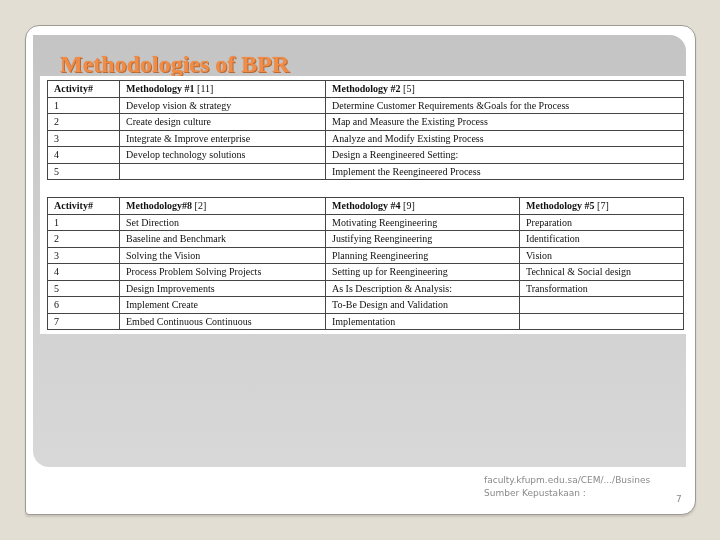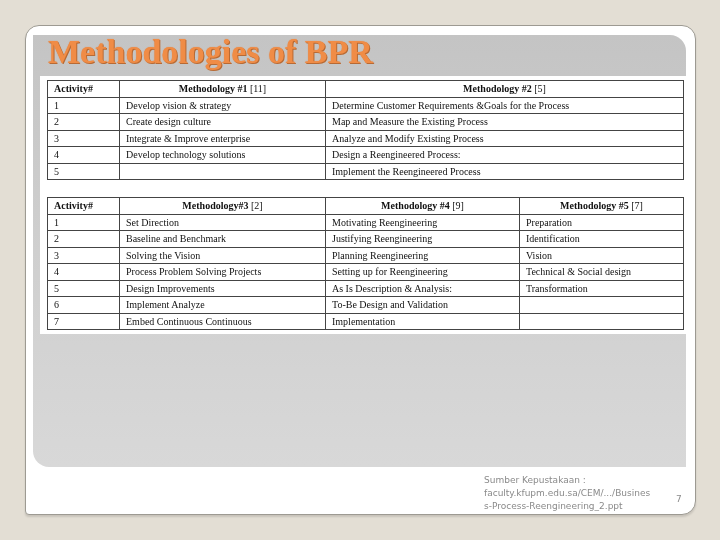--- a/index.html
+++ b/index.html
@@ -22,24 +22,24 @@
     .content-panel {
       position: absolute;
       left: 33px; top: 35px;
       width: 653px; height: 432px;
       background: linear-gradient(180deg, #c4c4c4 0%, #cfcfcf 50%, #d8d8d8 100%);
       border-radius: 0 16px 0 16px;
     }
     .slide-title {
       position: absolute;
       left: 48px; top: 32px;
-      margin: 0;
+      margin: 12px;
       font-family: "Liberation Serif", serif;
       font-weight: bold;
-      font-size: 34px;
+      font-size: 24px;
       line-height: 40px;
       color: #f08c46;
       text-shadow: 1px 1px 0 #b86a34, -0px 0 1px #d9864d;
       letter-spacing: 0px;
       white-space: nowrap;
     }
     .table-sheet {
       position: absolute;
       left: 40px; top: 76px;
       width: 646px; height: 258px;
@@ -58,21 +58,21 @@
     table.bpr th, table.bpr td {
       border: 1px solid #444;
       padding: 0 6px;
       height: 15.5px;
       line-height: 15px;
       white-space: nowrap;
       overflow: hidden;
       text-align: left;
       font-weight: normal;
     }
-    table.bpr th { text-align: center; font-weight: normal; }
+    table.bpr th { text-align: left; font-weight: normal; }
     table.bpr th .hb { font-weight: bold; }
     table.bpr th.act { text-align: left; }
     #t1 { left: 47px; top: 80px; width: 636px; }
     #t2 { left: 47px; top: 197px; width: 636px; }
     .footer-source {
       position: absolute;
       left: 484px; top: 474px;
       font-family: "DejaVu Sans", sans-serif;
       font-size: 9px;
       line-height: 13px;
@@ -123,41 +123,41 @@
       <td>Map and Measure the Existing Process</td>
     </tr>
     <tr>
       <td>3</td>
       <td>Integrate &amp; Improve enterprise</td>
       <td>Analyze and Modify Existing Process</td>
     </tr>
     <tr>
       <td>4</td>
       <td>Develop technology solutions</td>
-      <td>Design a Reengineered Process:</td>
+      <td>Design a Reengineered Setting:</td>
     </tr>
     <tr>
       <td>5</td>
       <td></td>
       <td>Implement the Reengineered Process</td>
     </tr>
   </tbody>
 </table>
 
 <table class="bpr" id="t2">
   <colgroup>
     <col style="width:72px">
       <col style="width:206px">
       <col style="width:194px">
       <col style="width:164px">
   </colgroup>
   <thead>
     <tr>
       <th class="act"><span class="hb">Activity#</span></th>
-      <th><span class="hb">Methodology#3</span> <span>[2]</span></th>
+      <th><span class="hb">Methodology#8</span> <span>[2]</span></th>
       <th><span class="hb">Methodology #4</span> <span>[9]</span></th>
       <th><span class="hb">Methodology #5</span> <span>[7]</span></th>
     </tr>
   </thead>
   <tbody>
     <tr>
       <td>1</td>
       <td>Set Direction</td>
       <td>Motivating Reengineering</td>
       <td>Preparation</td>
@@ -181,31 +181,30 @@
       <td>Technical &amp; Social design</td>
     </tr>
     <tr>
       <td>5</td>
       <td>Design Improvements</td>
       <td>As Is Description &amp; Analysis:</td>
       <td>Transformation</td>
     </tr>
     <tr>
       <td>6</td>
-      <td>Implement Analyze</td>
+      <td>Implement Create</td>
       <td>To-Be Design and Validation</td>
       <td></td>
     </tr>
     <tr>
       <td>7</td>
       <td>Embed Continuous Continuous</td>
       <td>Implementation</td>
       <td></td>
     </tr>
   </tbody>
 </table>
 
 <div class="footer-source">
+  <div>faculty.kfupm.edu.sa/CEM/.../Busines</div>
   <div>Sumber Kepustakaan :</div>
-  <div>faculty.kfupm.edu.sa/CEM/.../Busines</div>
-  <div>s-Process-Reengineering_2.ppt</div>
 </div>
 <div class="slide-number">7</div>
 
 </body></html>

